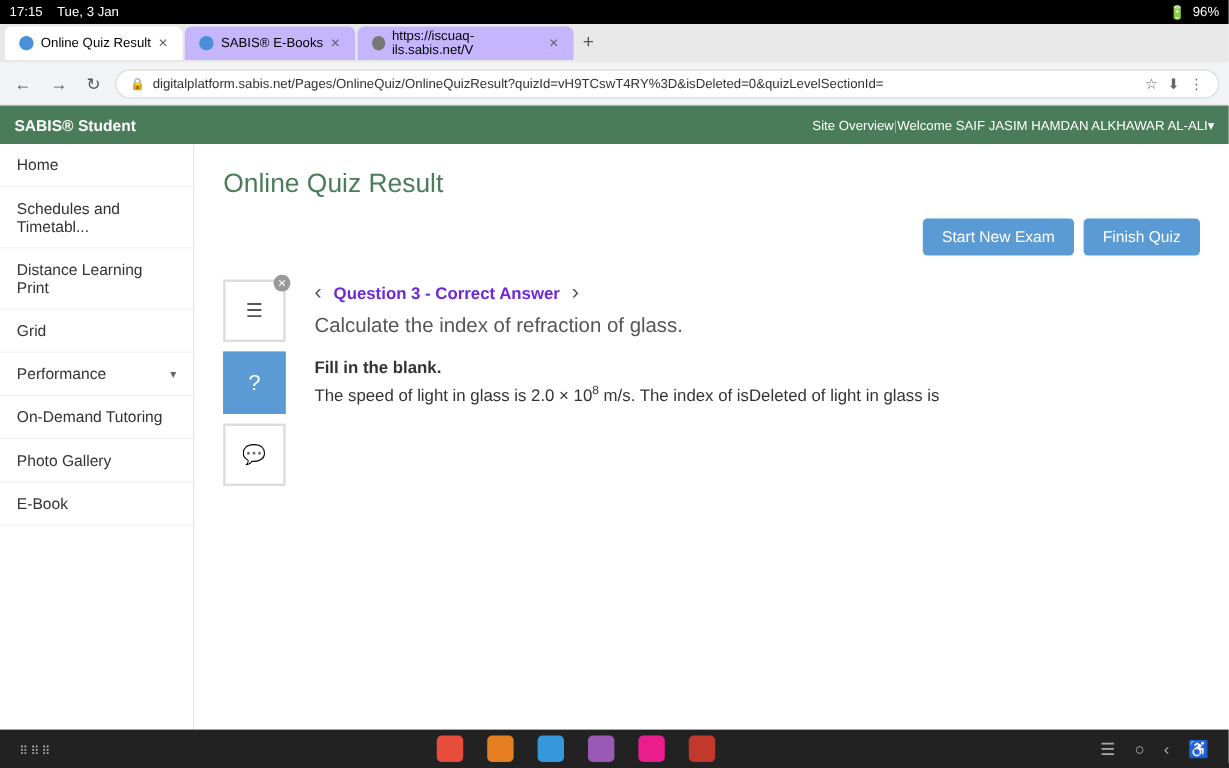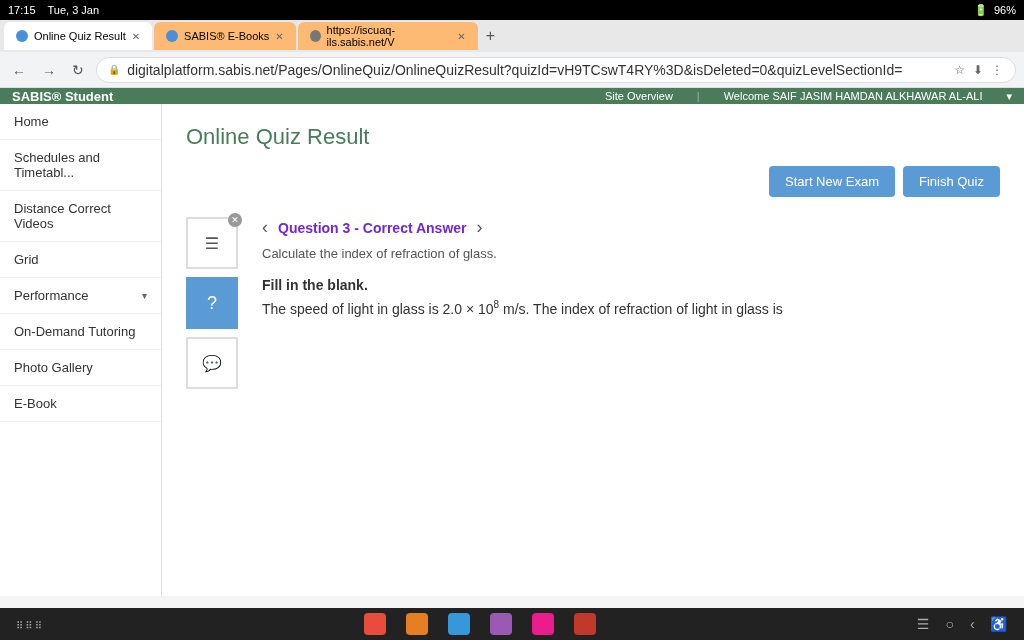--- a/index.html
+++ b/index.html
@@ -16,47 +16,47 @@
     
     .tabs-bar {
       background: #e8e8e8; display: flex; align-items: center; height: 32px;
       padding: 0 4px; gap: 2px;
     }
     .browser-tab {
       background: #fff; border-radius: 6px 6px 0 0; padding: 4px 12px;
       font-size: 11px; display: flex; align-items: center; gap: 6px;
       height: 28px; min-width: 140px; max-width: 180px;
     }
-    .browser-tab.inactive { background: #fdba74; }
+    .browser-tab.inactive { background: #c4b5fd; }
     .browser-tab .tab-favicon { width: 12px; height: 12px; border-radius: 50%; display: inline-block; }
     .browser-tab .tab-close { margin-left: auto; font-size: 10px; color: #666; cursor: pointer; }
     .tab-add { background: none; border: none; font-size: 16px; cursor: pointer; padding: 0 6px; color: #555; }
 
     
     .address-bar {
       background: #f1f3f4; display: flex; align-items: center; height: 36px;
       padding: 0 8px; gap: 8px; border-bottom: 1px solid #ddd;
     }
     .nav-btn { background: none; border: none; cursor: pointer; font-size: 14px; color: #555; padding: 2px 4px; }
     .address-input {
       flex: 1; background: #fff; border: 1px solid #ddd; border-radius: 16px;
       padding: 4px 12px; font-size: 11px; color: #333;
       display: flex; align-items: center; gap: 6px;
     }
-    .address-text { flex: 1; font-size: 14px; overflow: hidden; text-overflow: ellipsis; white-space: nowrap; }
+    .address-text { flex: 1; font-size: 11px; overflow: hidden; text-overflow: ellipsis; white-space: nowrap; }
     .address-icons { display: flex; gap: 8px; }
     .addr-icon { font-size: 12px; color: #666; cursor: pointer; }
 
     
     .sabis-header {
       background: #4a7c59; color: #fff; display: flex; justify-content: space-between;
-      align-items: center; padding: 0 12px; height: 16px; font-size: 12px;
+      align-items: center; padding: 0 12px; height: 32px; font-size: 12px;
     }
     .sabis-logo { font-weight: bold; font-size: 13px; }
-    .sabis-nav { display: flex; align-items: center; gap: 24px; font-size: 11px; }
+    .sabis-nav { display: flex; align-items: flex-end; gap: 0; font-size: 11px; }
     .sabis-nav span { cursor: pointer; }
     .sabis-nav .separator { color: #aaa; }
 
     
     .main-layout { display: flex; height: calc(640px - 20px - 32px - 36px - 28px - 32px); background: #fff; justify-content: center; }
 
     
     .sidebar {
       width: 162px; background: #fff; border-right: 1px solid #e0e0e0;
       overflow-y: auto; flex-shrink: 0;
@@ -91,21 +91,21 @@
       position: absolute; top: -6px; right: -6px; width: 14px; height: 14px;
       background: #999; border-radius: 50%; font-size: 9px; color: #fff;
       display: flex; align-items: center; justify-content: center;
     }
 
     
     .question-content { flex: 1; }
     .question-nav { display: flex; align-items: center; gap: 10px; margin-bottom: 8px; }
     .nav-arrow { background: none; border: none; cursor: pointer; font-size: 18px; color: #555; }
     .question-label { font-size: 14px; font-weight: bold; color: #6d28d9; }
-    .question-text { font-size: 13px; color: #555; margin-bottom: 16px; }
+    .question-text { font-size: 17px; color: #555; margin-bottom: 16px; }
     .fill-blank-label { font-size: 14px; font-weight: bold; color: #333; margin-bottom: 4px; }
     .question-body { font-size: 14px; color: #333; line-height: 1.6; }
     .question-body sup { font-size: 10px; }
 
     
     .taskbar {
       background: #222; display: flex; justify-content: space-between; align-items: center;
       height: 32px; padding: 0 16px; position: absolute; bottom: 0; width: 100%;
     }
     .taskbar-center { display: flex; gap: 20px; }
@@ -176,21 +176,21 @@
 <div class="main-layout">
 
   <div class="sidebar">
     <div class="sidebar-item home">
       <span>Home</span>
     </div>
     <div class="sidebar-item">
       <span>Schedules and Timetabl...</span>
     </div>
     <div class="sidebar-item">
-      <span>Distance Correct Videos</span>
+      <span>Distance Learning Print</span>
     </div>
     <div class="sidebar-item">
       <span>Grid</span>
     </div>
     <div class="sidebar-item">
       <span>Performance</span>
       <span class="chevron">▾</span>
     </div>
     <div class="sidebar-item">
       <span>On-Demand Tutoring</span>
@@ -228,21 +228,21 @@
 
       <div class="question-content">
         <div class="question-nav">
           <button class="nav-arrow">‹</button>
           <span class="question-label">Question 3 - Correct Answer</span>
           <button class="nav-arrow">›</button>
         </div>
         <p class="question-text">Calculate the index of refraction of glass.</p>
         <p class="fill-blank-label">Fill in the blank.</p>
         <p class="question-body">
-          <span>The speed of light in glass is 2.0 × 10</span><sup>8</sup><span> m/s. The index of refraction of light in glass is</span>
+          <span>The speed of light in glass is 2.0 × 10</span><sup>8</sup><span> m/s. The index of isDeleted of light in glass is</span>
         </p>
       </div>
     </div>
   </div>
 </div>
 
 <div class="taskbar">
   <div>
     <span class="taskbar-dots">⠿⠿⠿</span>
   </div>

